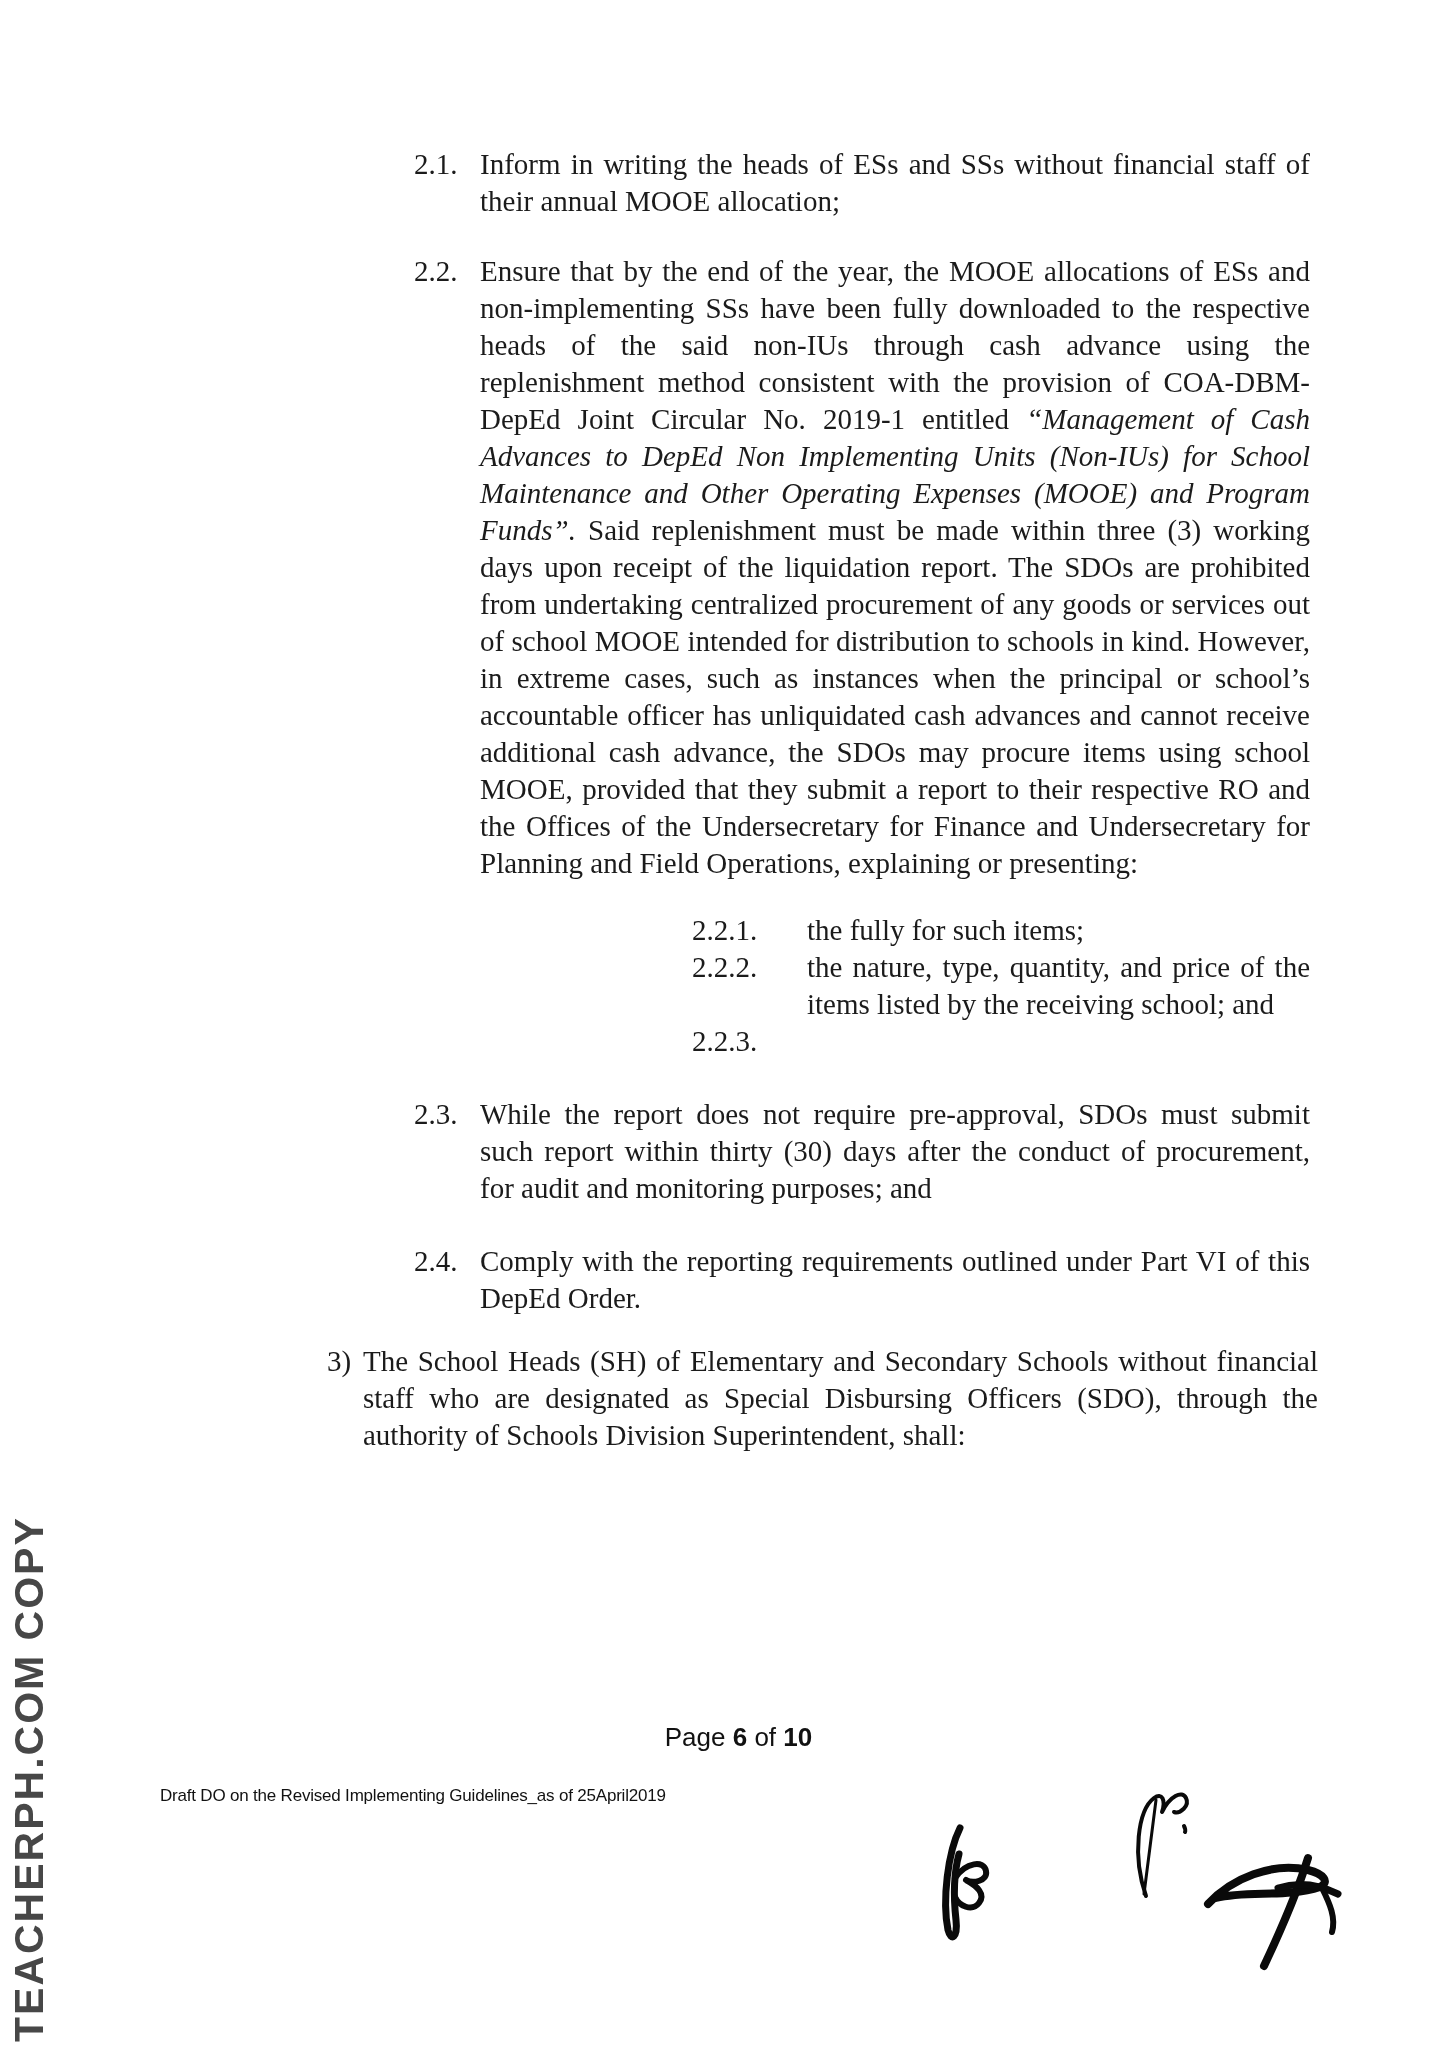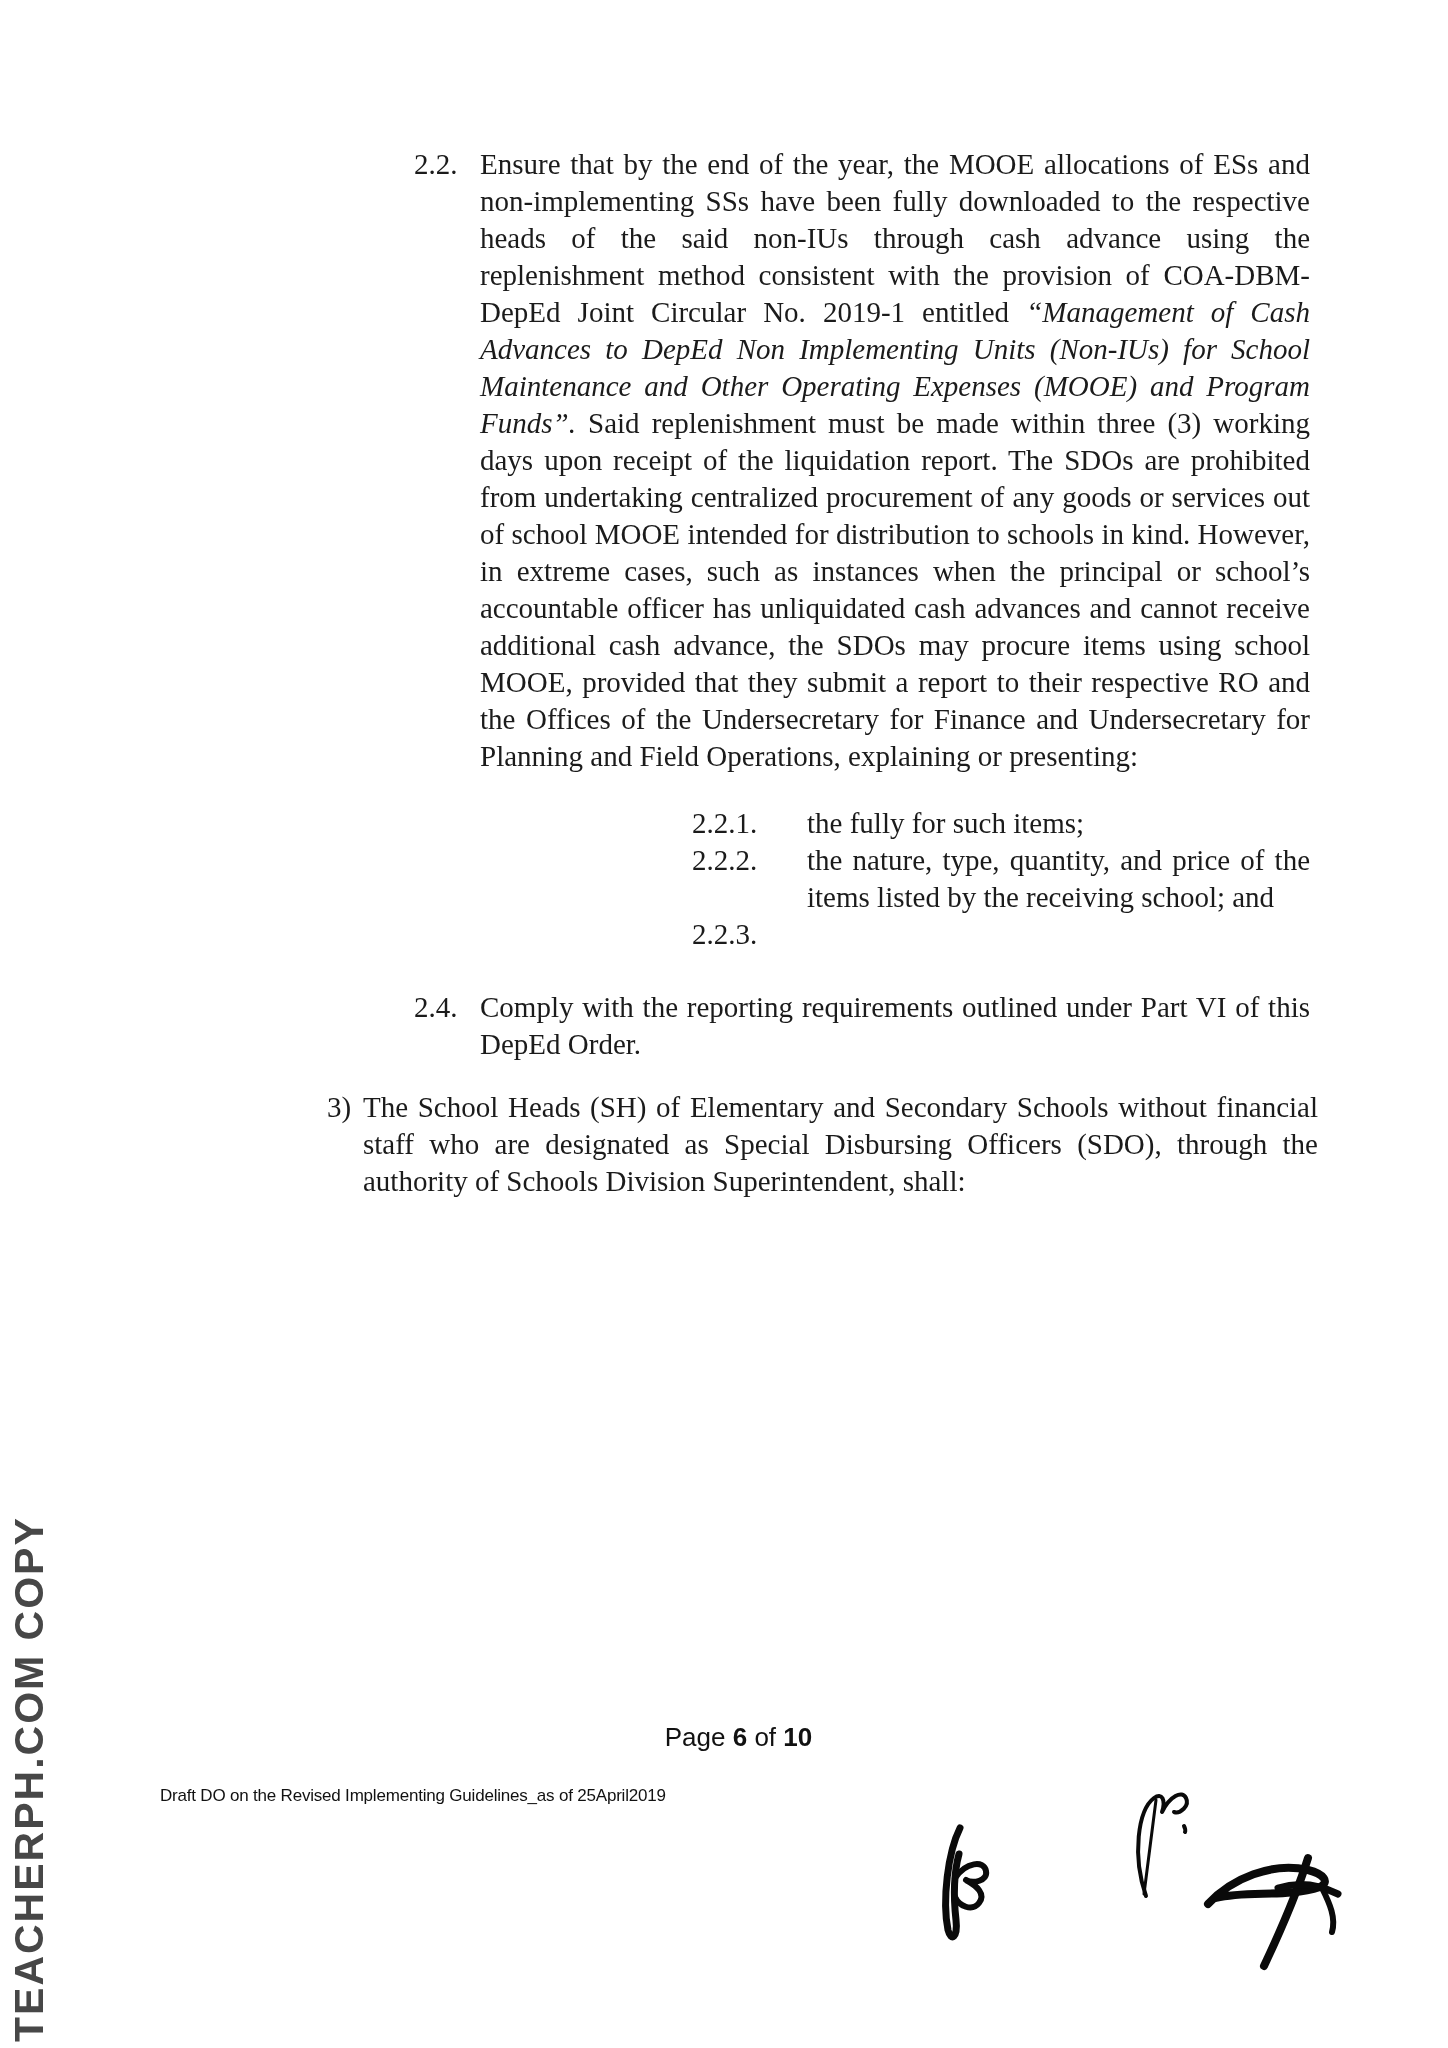--- a/index.html
+++ b/index.html
@@ -56,40 +56,48 @@
   .sig svg { display:block; }
   .sig path { fill:none; stroke:#0a0a0a; stroke-linecap:round; stroke-linejoin:round; }
 </style>
 </head>
 <body>
 
 <div class="page">
 
   <div class="flow">
 
+    <div class="item mb21">
+      <span class="num">2.1.</span>
+      <div class="body">Inform in writing the heads of ESs and SSs without financial staff of their annual MOOE allocation;</div>
+    </div>
 
     <div class="item mb22">
       <span class="num">2.2.</span>
       <div class="body"><span>Ensure that by the end of the year, the MOOE allocations of ESs and non-implementing SSs have been fully downloaded to the respective heads of the said non-IUs through cash advance using the replenishment method consistent with the provision of COA-DBM-DepEd Joint Circular No. 2019-1 entitled </span><span class="italic">“Management of Cash Advances to DepEd Non Implementing Units (Non-IUs) for School Maintenance and Other Operating Expenses (MOOE) and Program Funds”.</span><span> Said replenishment must be made within three (3) working days upon receipt of the liquidation report. The SDOs are prohibited from undertaking centralized procurement of any goods or services out of school MOOE intended for distribution to schools in kind. However, in extreme cases, such as instances when the principal or school’s accountable officer has unliquidated cash advances and cannot receive additional cash advance, the SDOs may procure items using school MOOE, provided that they submit a report to their respective RO and the Offices of the Undersecretary for Finance and Undersecretary for Planning and Field Operations, explaining or presenting:</span></div>
     </div>
 
     <div class="sublist">
       <div class="subitem">
         <span class="num">2.2.1.</span>
         <div class="body">the fully for such items;</div>
       </div>
       <div class="subitem">
         <span class="num">2.2.2.</span>
         <div class="body">the nature, type, quantity, and price of the items listed by the receiving school; and</div>
       </div>
       <div class="subitem">
         <span class="num">2.2.3.</span>
       </div>
     </div>
 
+    <div class="item mb23">
+      <span class="num">2.3.</span>
+      <div class="body">While the report does not require pre-approval, SDOs must submit such report within thirty (30) days after the conduct of procurement, for audit and monitoring purposes; and</div>
+    </div>
 
     <div class="item mb24">
       <span class="num">2.4.</span>
       <div class="body">Comply with the reporting requirements outlined under Part VI of this DepEd Order.</div>
     </div>
 
     <div class="item3">
       <span class="num">3)</span>
       <div class="body">The School Heads (SH) of Elementary and Secondary Schools without financial staff who are designated as Special Disbursing Officers (SDO), through the authority of Schools Division Superintendent, shall:</div>
     </div>

